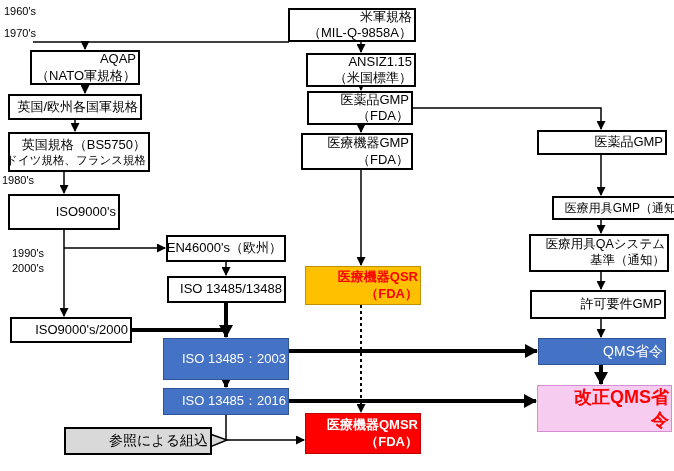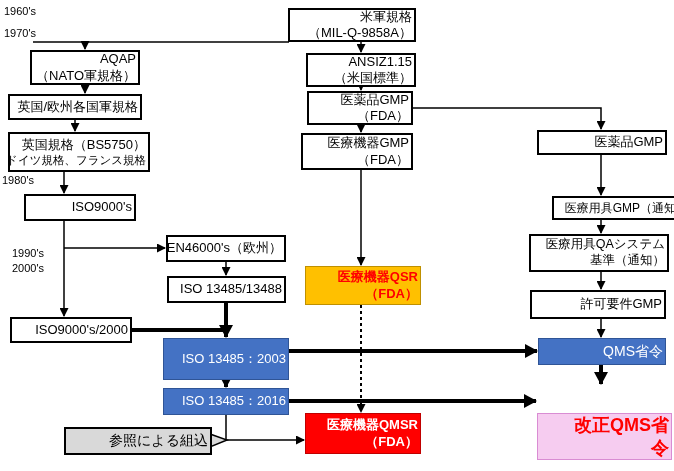--- a/index.html
+++ b/index.html
@@ -16,21 +16,21 @@
   .box{
     position:absolute;box-sizing:border-box;background:#fff;border:2px solid #000;
     display:flex;flex-direction:column;justify-content:center;align-items:flex-end;
     text-align:center;font-size:13px;line-height:1.25;padding:1px 2px;
   }
   .box span{display:block;white-space:nowrap;}
   .box .small{font-size:11.5px;}
   .blue{background:var(--blue-fill,#4472C4);color:#fff;border:1px solid #2F5496;}
   .orange{background:var(--orange-fill,#FFC000);color:var(--red-text,#FF0000);border:1px solid #BF9000;font-weight:bold;}
   .redbox{background:var(--red-fill,#FF0000);color:#fff;border:1px solid #C00000;font-weight:bold;}
-  .pink{background:var(--pink-fill,#F6CCF0);color:var(--red-text,#FF0000);border:1px solid #D98CD3;font-weight:bold;font-size:18px;margin-top:28px;}
+  .pink{background:var(--pink-fill,#F6CCF0);color:var(--red-text,#FF0000);border:1px solid #D98CD3;font-weight:bold;font-size:18px;}
   .callout{background:var(--gray-fill,#D9D9D9);border:2px solid #000;border-radius:0;font-size:14px;}
   .tl{position:absolute;font-size:11px;line-height:1;}
 </style>
 </head>
 <body>
 
 <div id="canvas">
 
   <svg id="connectors" viewBox="0 0 674 471">
     <defs>
@@ -110,21 +110,21 @@
 
   <div class="box" style="left:301px;top:133px;width:112px;height:37px">
     <span>医療機器GMP</span>
     <span>（FDA）</span>
   </div>
 
   <div class="box" style="left:537px;top:130px;width:130px;height:25px">
     <span>医薬品GMP</span>
   </div>
 
-  <div class="box" style="left:24px;top:194px;width:112px;height:27px">
+  <div class="box" style="left:8px;top:194px;width:112px;height:36px">
     <span>ISO9000's</span>
   </div>
 
   <div class="box" style="left:552px;top:196px;width:140px;height:24px;font-size:12px">
     <span>医療用具GMP（通知）</span>
   </div>
 
   <div class="box" style="left:166px;top:235px;width:120px;height:27px">
     <span>EN46000's（欧州）</span>
   </div>

